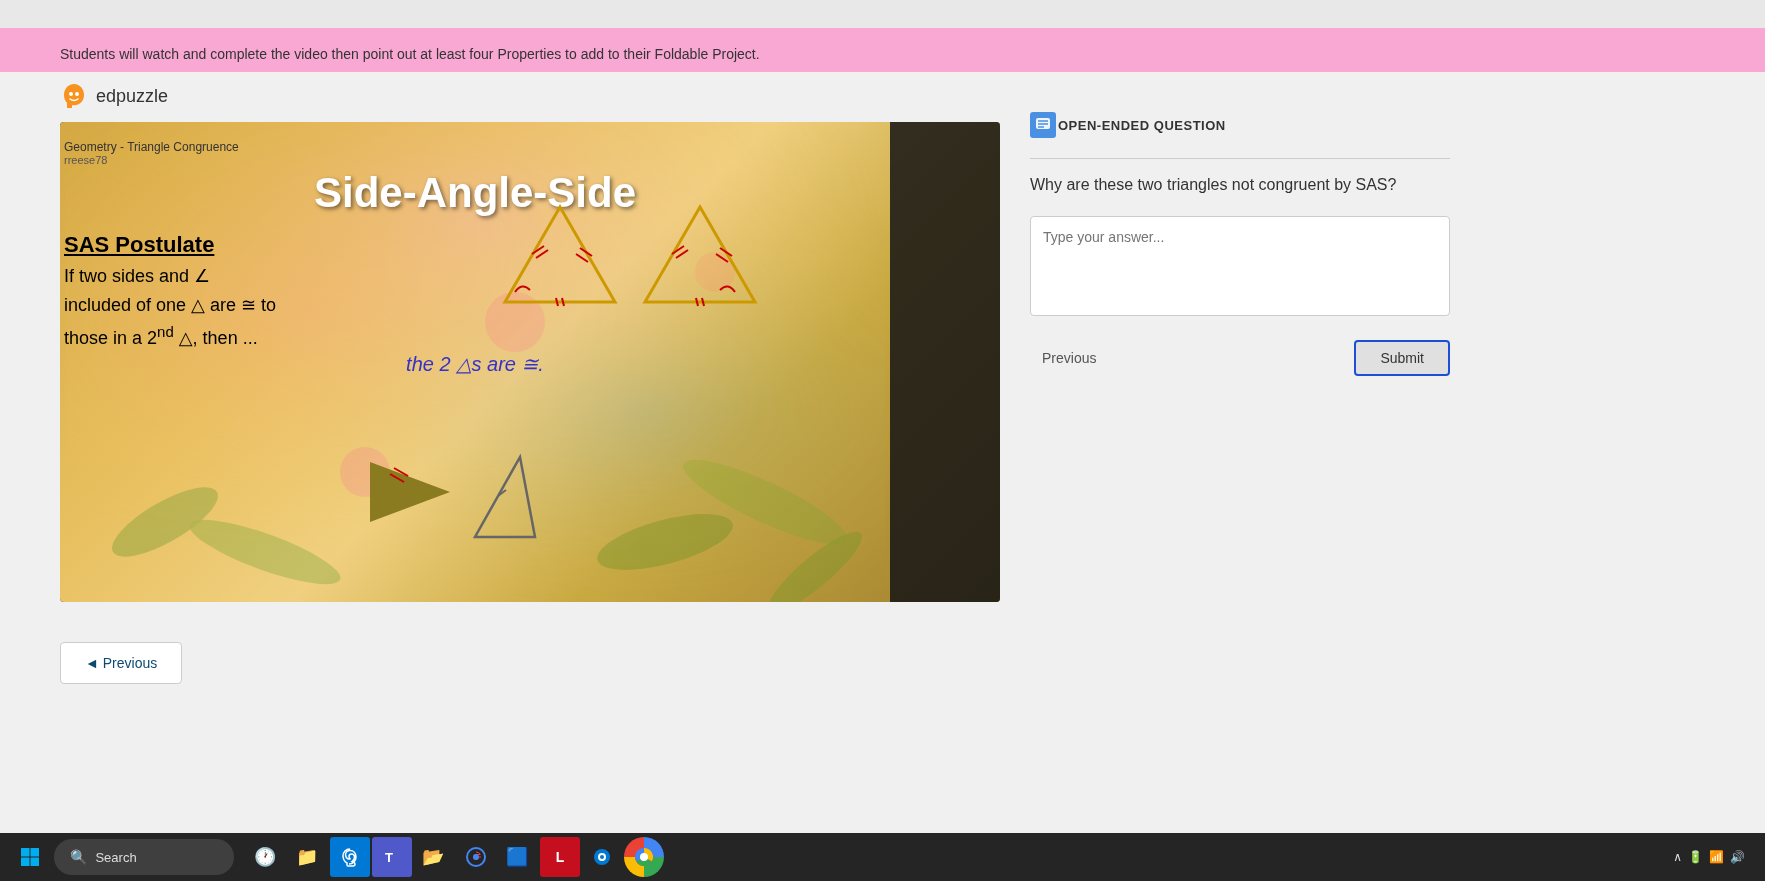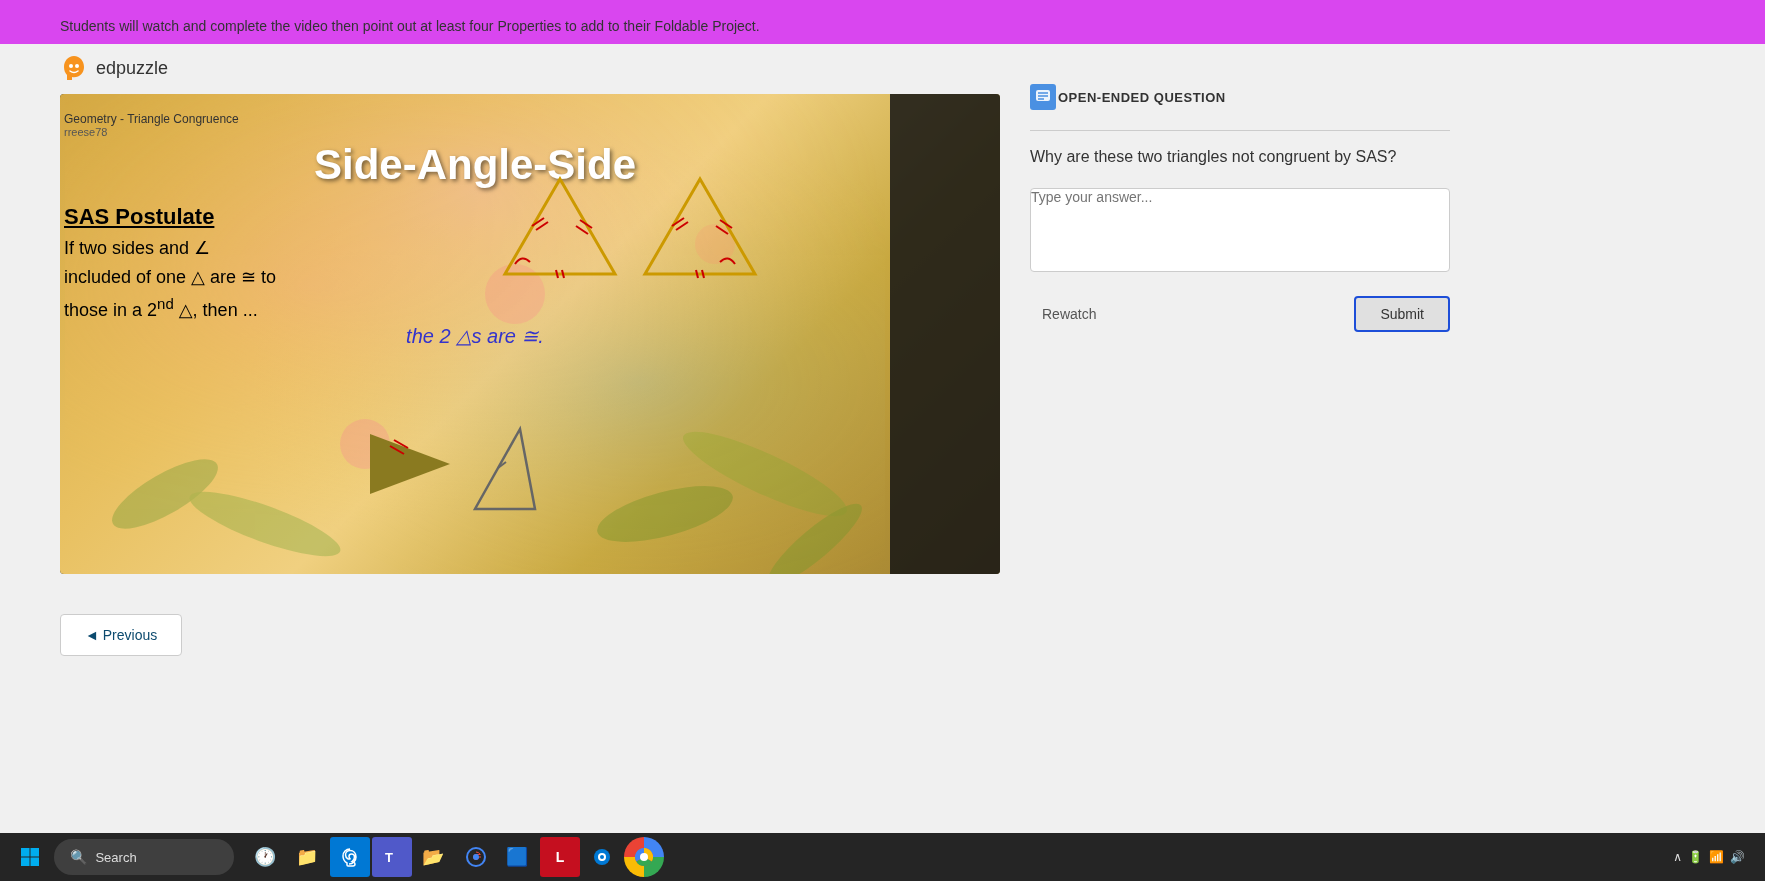--- a/index.html
+++ b/index.html
@@ -12,24 +12,25 @@
     }
 
     .page-wrapper {
       background: #f0f0f0;
       min-height: 881px;
       position: relative;
     }
 
     
     .instruction-bar {
-      background: #d946ef;
+      background: #f9a8d4;
       padding: 18px 60px 10px 60px;
       font-size: 14px;
       color: #333;
+      margin-top: 28px;
     }
 
     
     .main-content {
       display: flex;
       padding: 10px 60px 20px 60px;
       gap: 30px;
       align-items: flex-start;
     }
 
@@ -219,23 +220,24 @@
 
     .question-text {
       font-size: 16px;
       color: #333;
       margin-bottom: 20px;
       line-height: 1.4;
     }
 
     .answer-textarea {
       width: 100%;
-      height: 84px;
+      height: 100px;
       border: 1px solid #ccc;
       border-radius: 4px;
+      padding: 12px;
       font-size: 14px;
       color: #999;
       font-family: inherit;
       resize: none;
       background: #fff;
       outline: none;
     }
 
     .action-row {
       display: flex;
@@ -514,21 +516,21 @@
         <span class="question-type">OPEN-ENDED QUESTION</span>
       </div>
 
       <hr class="question-divider">
 
       <p class="question-text">Why are these two triangles not congruent by SAS?</p>
 
       <textarea class="answer-textarea" placeholder="Type your answer..." style=""></textarea>
 
       <div class="action-row">
-        <button class="rewatch-btn">Rewatch</button>
+        <button class="rewatch-btn">Previous</button>
         <button class="submit-btn">Submit</button>
       </div>
 
     </div>
 
   </div>
 
   <div class="bottom-nav">
     <button class="previous-btn">◄ Previous</button>
   </div>

